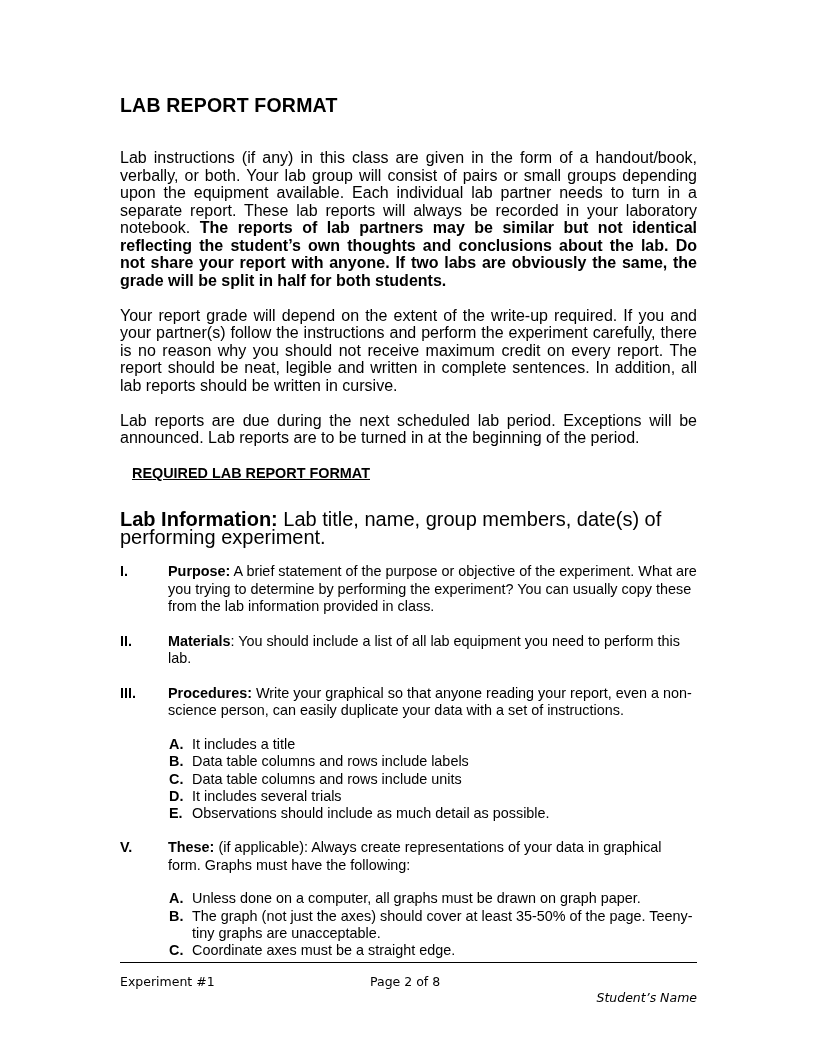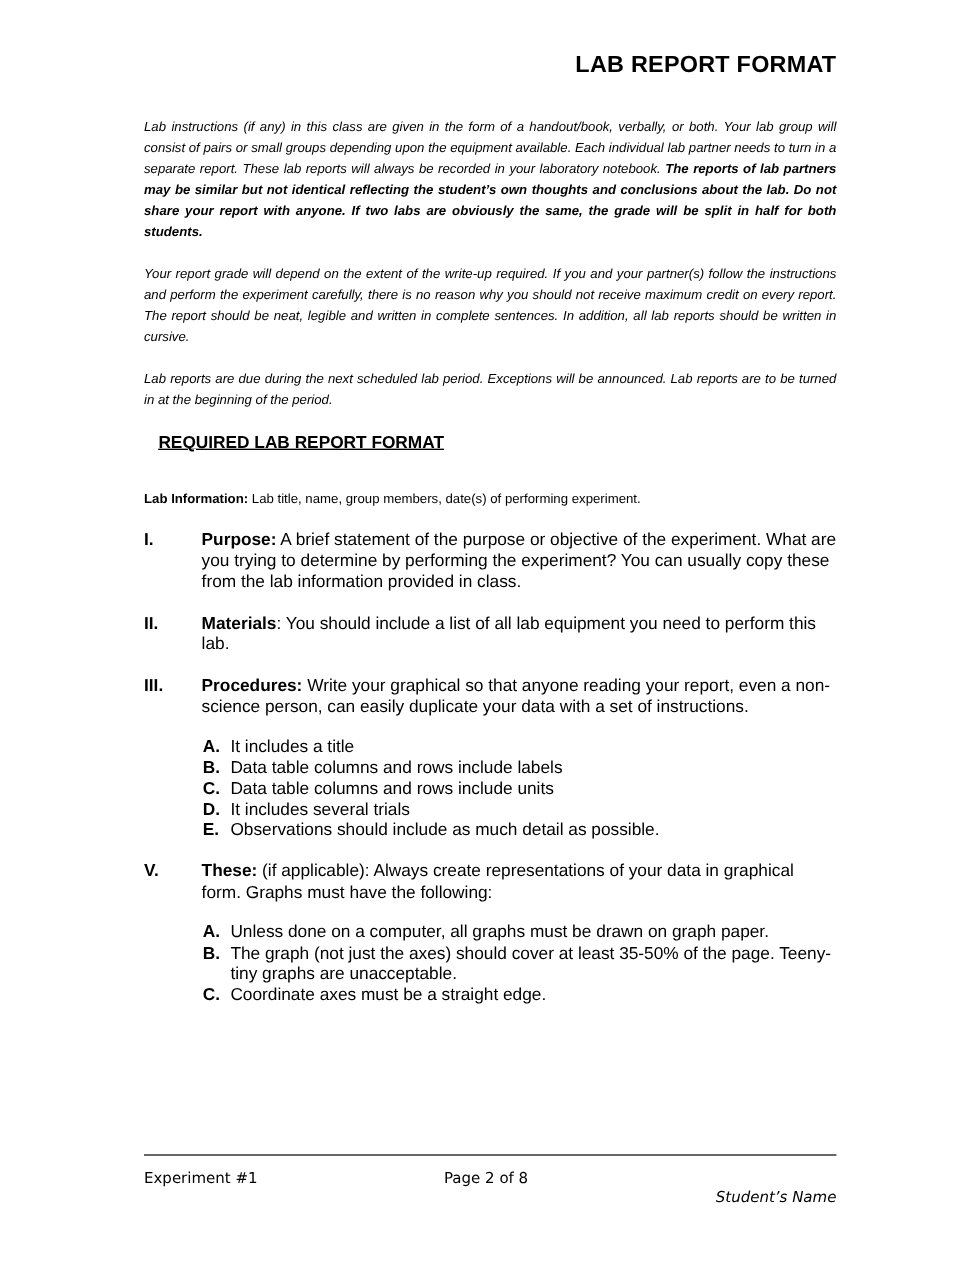--- a/index.html
+++ b/index.html
@@ -21,56 +21,55 @@
   }
   .content {
     position: absolute;
     left: 120px;
     top: 0;
     width: 577px;
   }
 
   
   .doc-title {
-    text-align: right;
+    text-align: left;
     font-size: 19.5px;
     font-weight: bold;
     letter-spacing: 0.2px;
     margin: 0;
-    padding-top: 44px;
+    padding-top: 95px;
     line-height: 1.1;
   }
 
   
   .para {
-    font-size: 11px;
+    font-size: 16px;
     line-height: 17.5px;
     text-align: justify;
     margin: 0;
-    font-style: italic;
   }
   .para.first { margin-top: 33px; }
   .para.gap  { margin-top: 17.5px; }
   .para b { font-weight: bold; }
 
   
   .section-heading {
     font-size: 14.4px;
     line-height: 17.5px;
     font-weight: bold;
     text-decoration: underline;
     margin: 0;
     margin-top: 18px;
     display: block;
   }
   .section-heading span { text-decoration: underline; margin-left: 12px; }
 
   
   .labinfo {
-    font-size: 11px;
+    font-size: 20px;
     line-height: 17.5px;
     margin: 0;
     margin-top: 29px;
   }
   .labinfo .lead { font-weight: bold; }
 
   
   .roman-item {
     position: relative;
     font-size: 14.4px;

